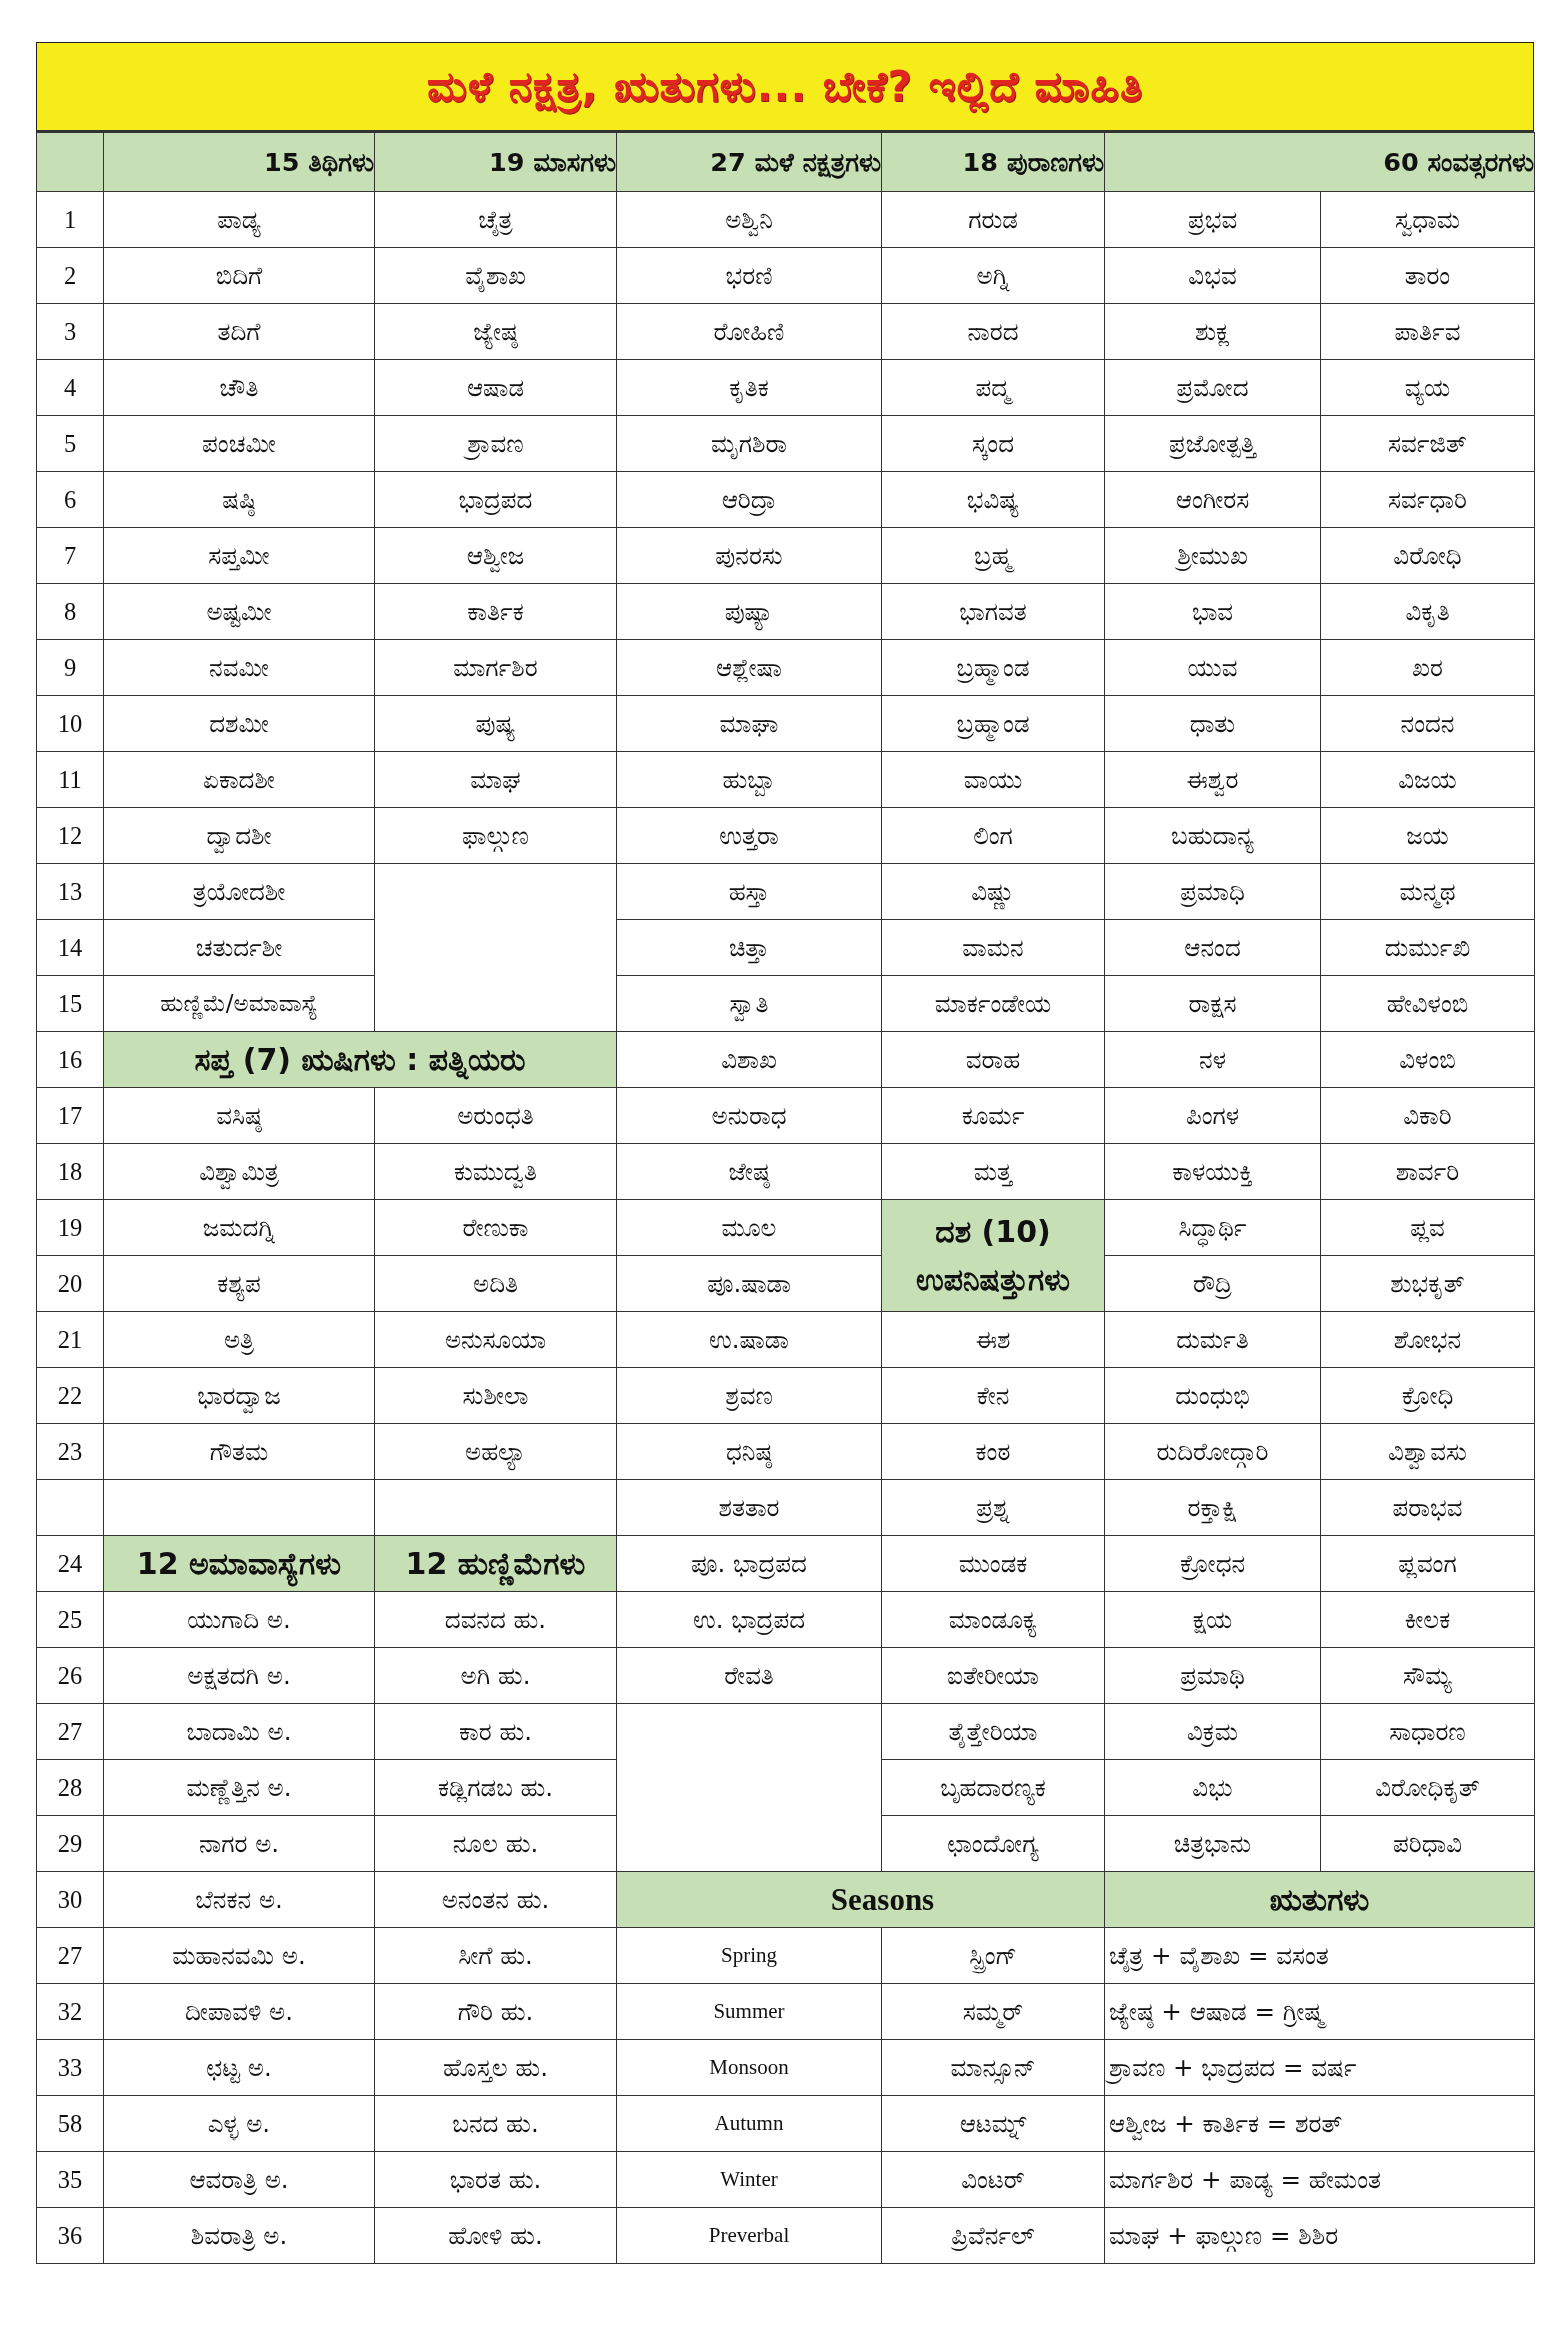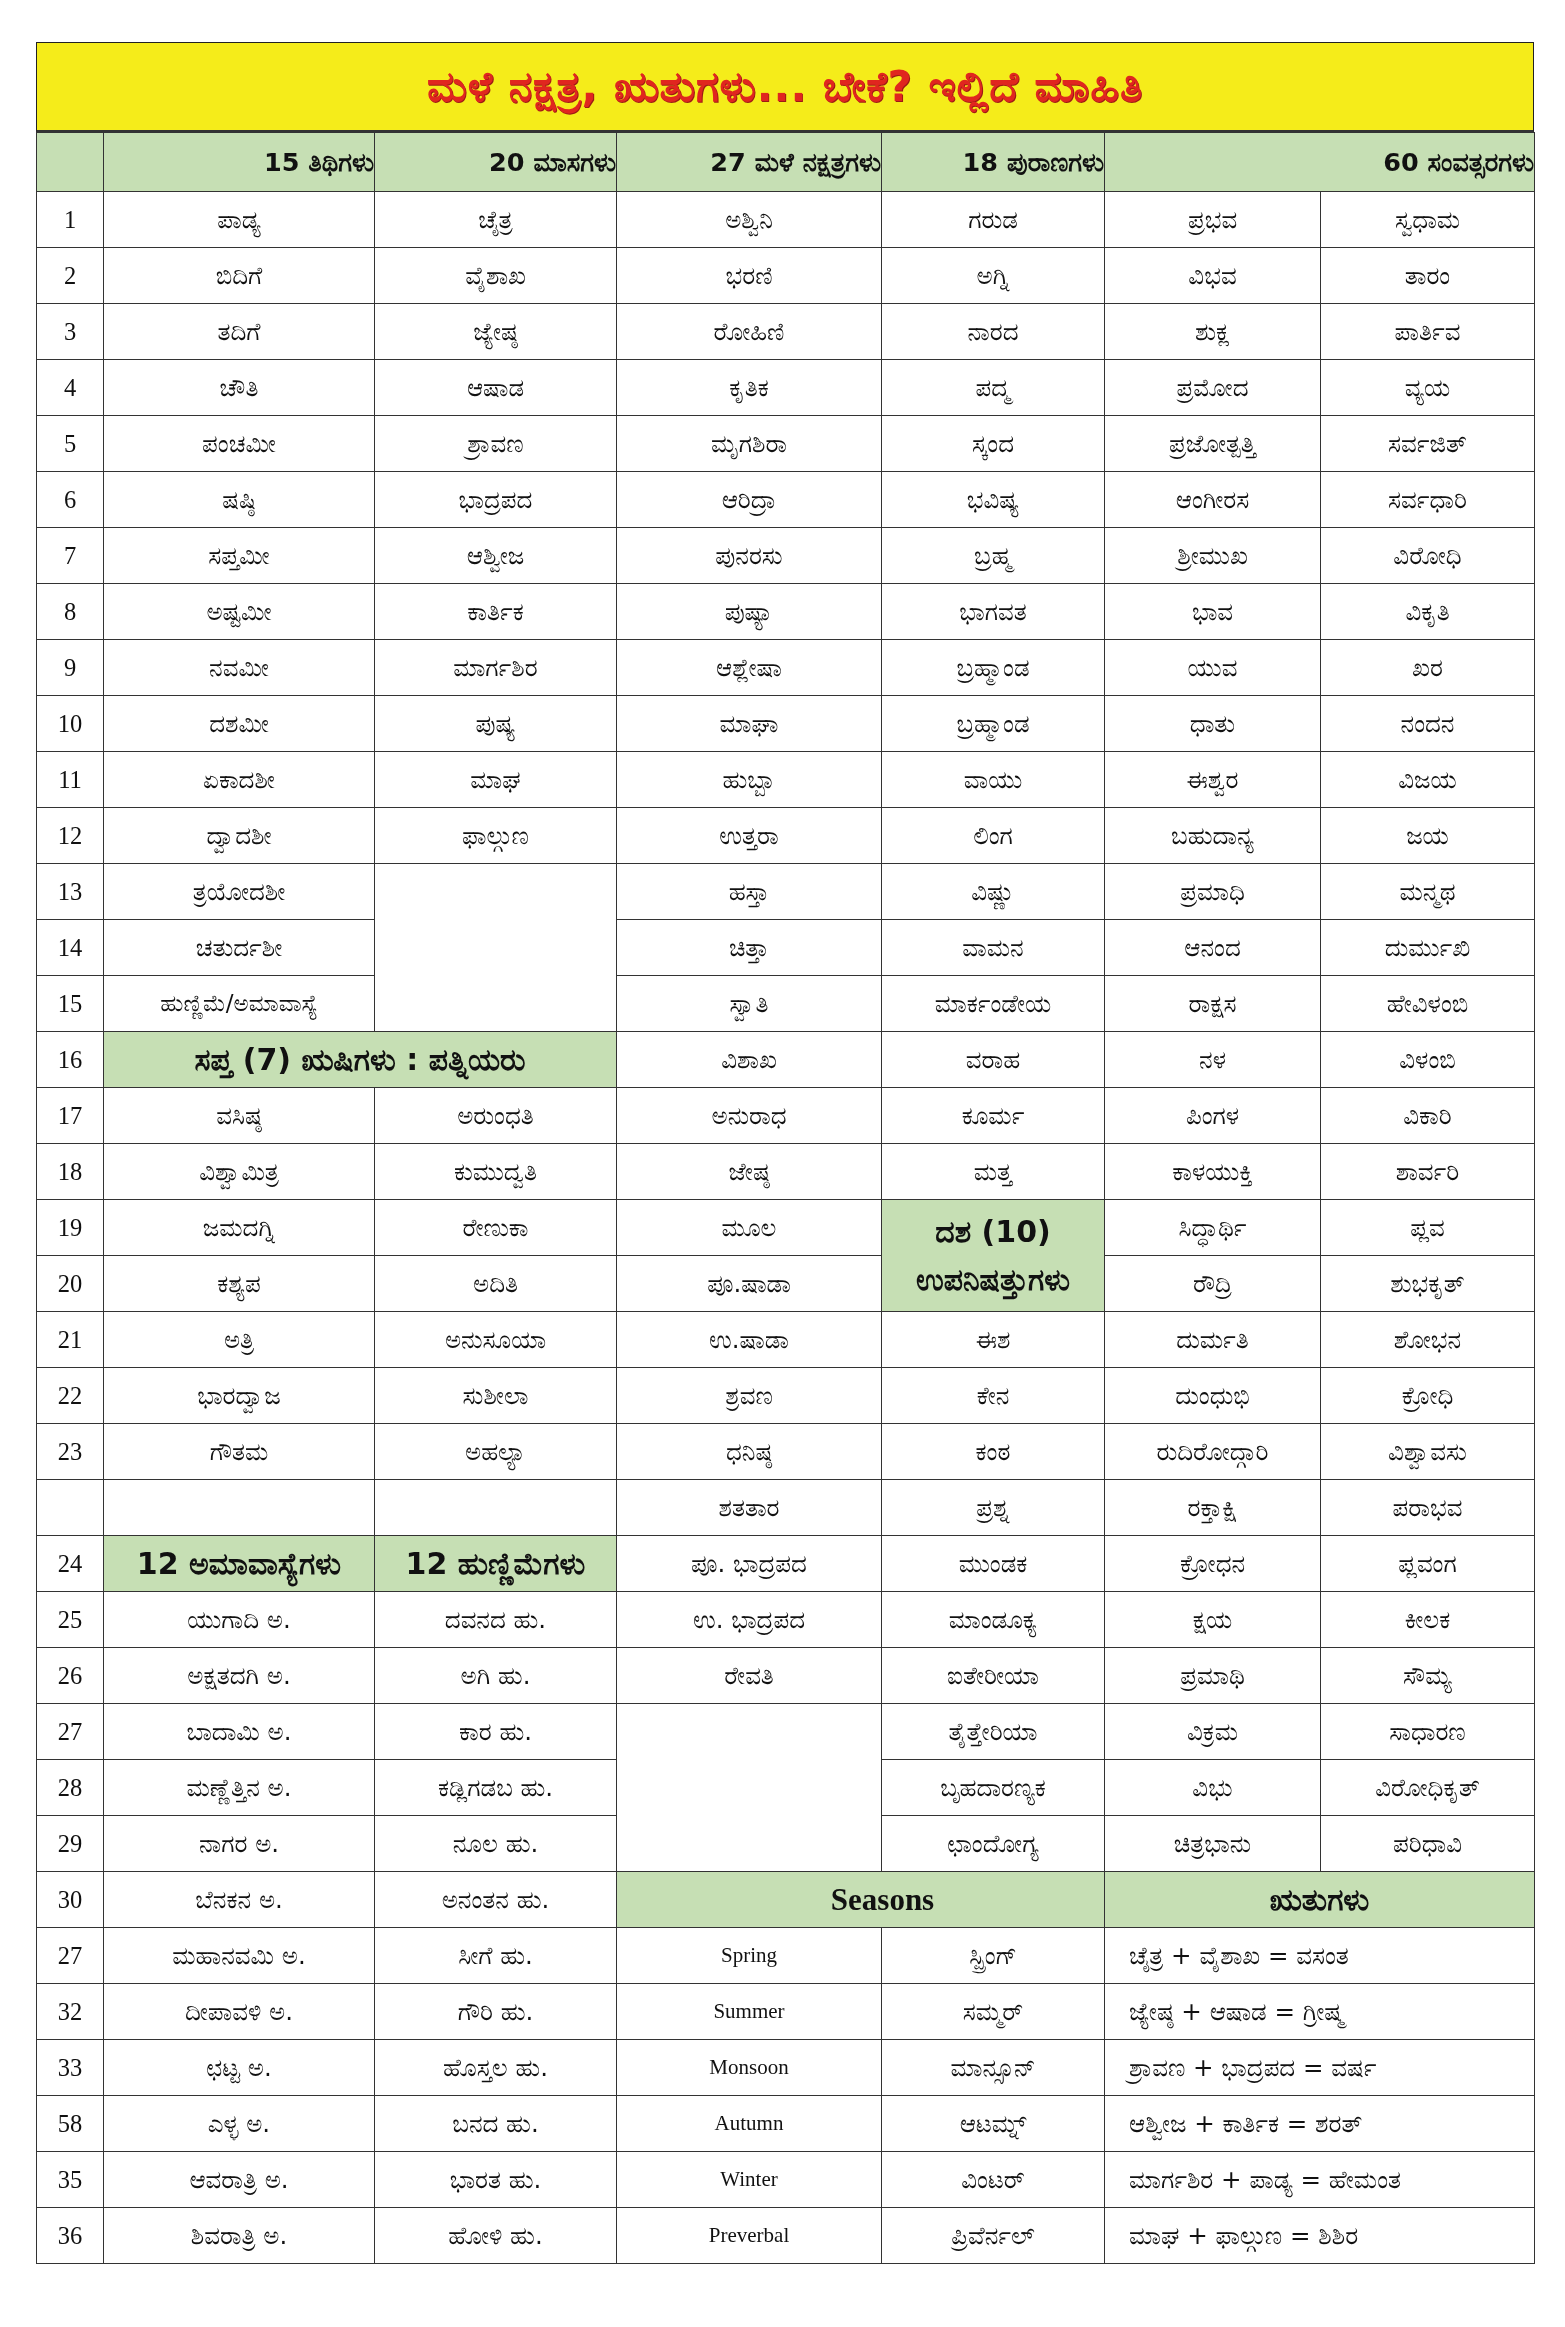--- a/index.html
+++ b/index.html
@@ -13,21 +13,21 @@
                      text-shadow: 0.9px 0.9px 0 #9c1a14; }
   table { border-collapse: collapse; width: 1498px; table-layout: fixed; }
   td, th { border: 1.8px solid #333; text-align: center; vertical-align: middle;
            padding: 0; font-weight: normal; color: #111; overflow: hidden; white-space: nowrap; }
   th { background: #c6dfb4; font-weight: bold; font-size: 25.5px; height: 58px; text-align: right; }
   td { height: 55px; font-size: 24.5px; }
   td.num { font-family: "Liberation Serif", serif; font-size: 24.5px; }
   td.green { background: #c6dfb4; font-weight: bold; font-size: 30px; }
   td.en { font-family: Liberation Serif, serif; font-size: 21px; }
   td.seasons-hdr { background: #c6dfb4; font-weight: bold; font-family: "Liberation Serif", serif; font-size: 31px; padding-left: 44px; }
-  td.formula { text-align: left; padding-left: 24px; font-size: 24.5px; }
+  td.formula { text-align: left; padding-left: 4px; font-size: 24.5px; }
   td.blank { background: #fff; }
 </style>
 </head>
 <body>
 
 <div class="sheet">
   <div class="title-band">
     <span>ಮಳೆ ನಕ್ಷತ್ರ, ಋತುಗಳು... ಬೇಕೆ? ಇಲ್ಲಿದೆ ಮಾಹಿತಿ</span>
   </div>
 
@@ -38,21 +38,21 @@
         <col style="width:242px">
       <col style="width:265px">
         <col style="width:223px">
         <col style="width:216px">
         <col style="width:214px">
     </colgroup>
     <thead>
       <tr>
         <th></th>
         <th>15 ತಿಥಿಗಳು</th>
-        <th>20 ಮಾಸಗಳು</th>
+        <th>19 ಮಾಸಗಳು</th>
         <th>27 ಮಳೆ ನಕ್ಷತ್ರಗಳು</th>
         <th>18 ಪುರಾಣಗಳು</th>
         <th colspan="2">60 ಸಂವತ್ಸರಗಳು</th>
       </tr>
     </thead>
     <tbody>
 
       <tr>
           <td class="num">1</td>
           <td>ಪಾಡ್ಯ</td>

